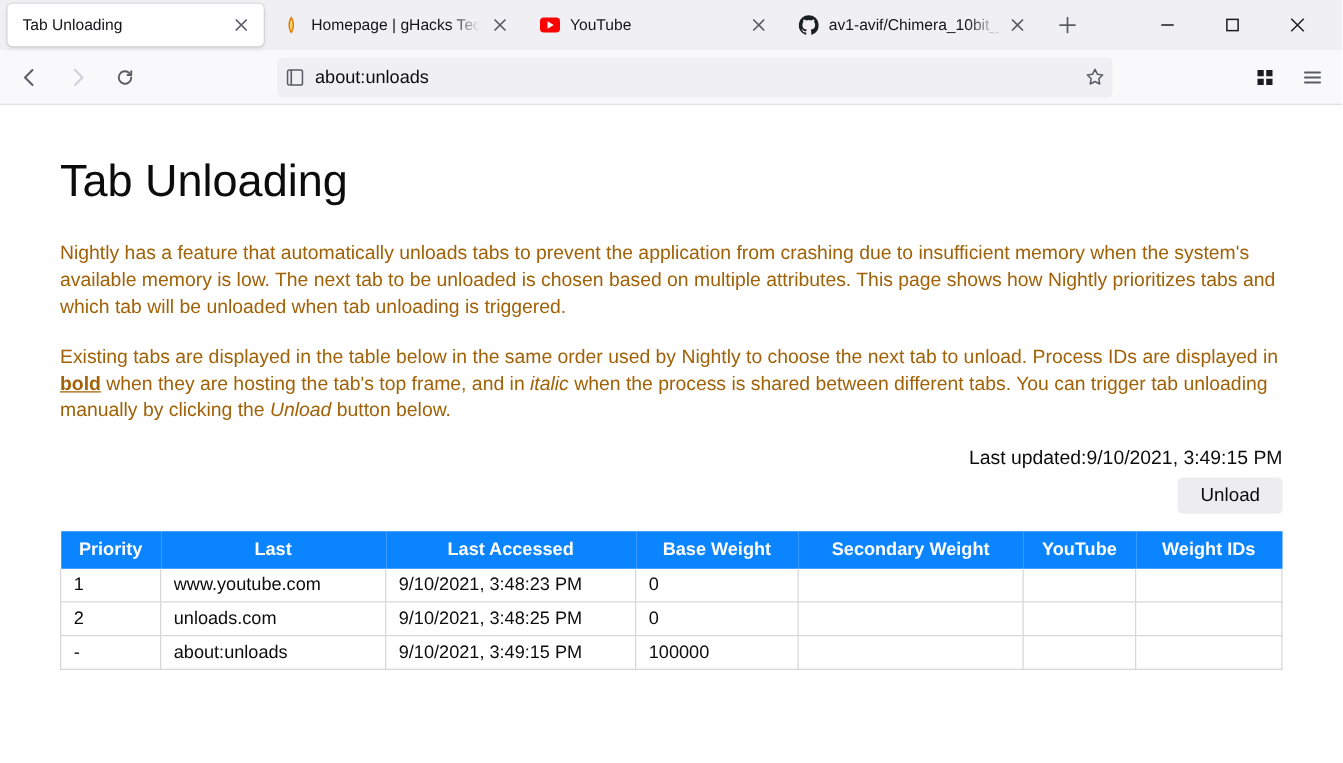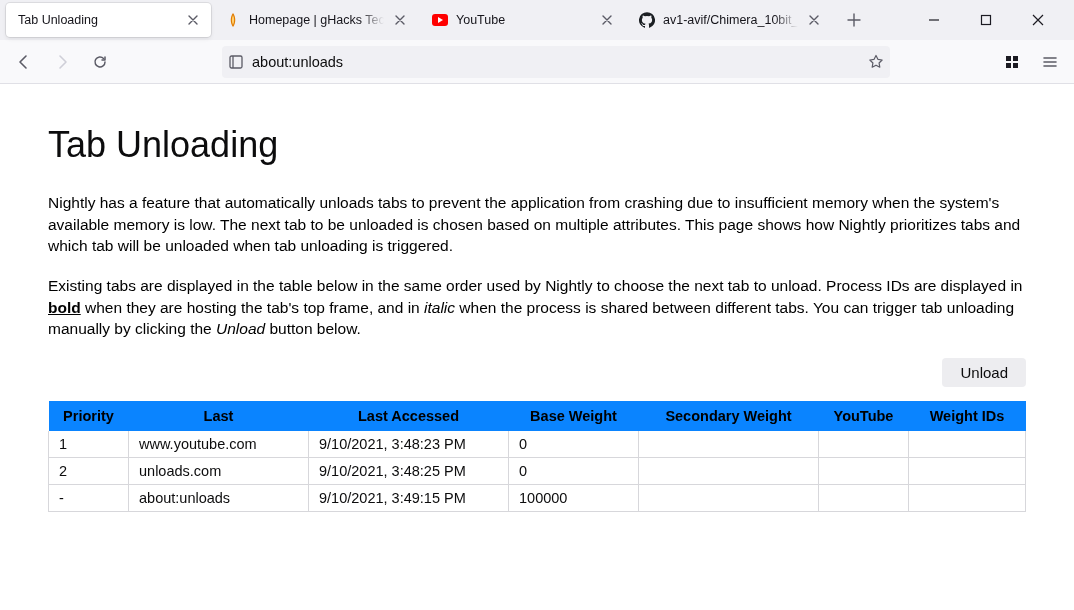--- a/index.html
+++ b/index.html
@@ -107,21 +107,21 @@
     .page h1 {
       font-size: 36px;
       font-weight: 300;
       margin-bottom: 26px;
       color: #0c0c0d;
     }
     .page p {
       font-size: 15.5px;
       line-height: 1.4;
       margin-bottom: 18px;
-      color: #000000;
+      color: #a16207;
     }
     .page p b { font-weight: 700; text-decoration: underline; }
     .page p i { }
     .updated-row {
       display: flex;
       justify-content: flex-end;
       font-size: 15.5px;
       margin-bottom: 6px;
       padding-right: 0;
     }
@@ -138,21 +138,21 @@
     }
 
     
     table.tab-table {
       width: 100%;
       border-collapse: collapse;
       font-size: 14.5px;
     }
     table.tab-table th {
       background: #0a84ff;
-      color: #000000;
+      color: #ffffff;
       font-weight: 600;
       text-align: center;
       padding: 7px 8px;
       font-size: 14.5px;
     }
     table.tab-table td {
       border-right: 1px solid #d7d7db;
       border-bottom: 1px solid #d7d7db;
       padding: 5px 10px;
       color: #0c0c0d;
@@ -301,20 +301,24 @@
 
 <div class="page">
   <h1>Tab Unloading</h1>
 
   <p>Nightly has a feature that automatically unloads tabs to prevent the application from crashing due to insufficient memory when the system's available memory is low. The next tab to be unloaded is chosen based on multiple attributes. This page shows how Nightly prioritizes tabs and which tab will be unloaded when tab unloading is triggered.</p>
 
   <p>
     <span>Existing tabs are displayed in the table below in the same order used by Nightly to choose the next tab to unload. Process IDs are displayed in </span><b>bold</b><span> when they are hosting the tab's top frame, and in </span><i>italic</i><span> when the process is shared between different tabs. You can trigger tab unloading manually by clicking the </span><i>Unload</i><span> button below.</span>
   </p>
 
+  <div class="updated-row">
+    <span>Last updated: </span>
+      <span>9/10/2021, 3:49:15 PM</span>
+  </div>
   <div class="unload-row">
     <button class="unload-btn">Unload</button>
   </div>
 
   <table class="tab-table">
     <thead>
       <tr>
         <th class="col-priority">Priority</th>
         <th class="col-host">Last</th>
         <th class="col-last">Last Accessed</th>

